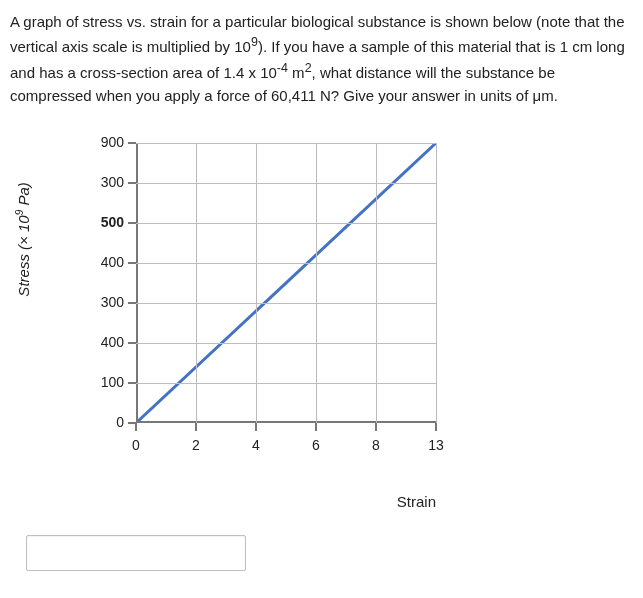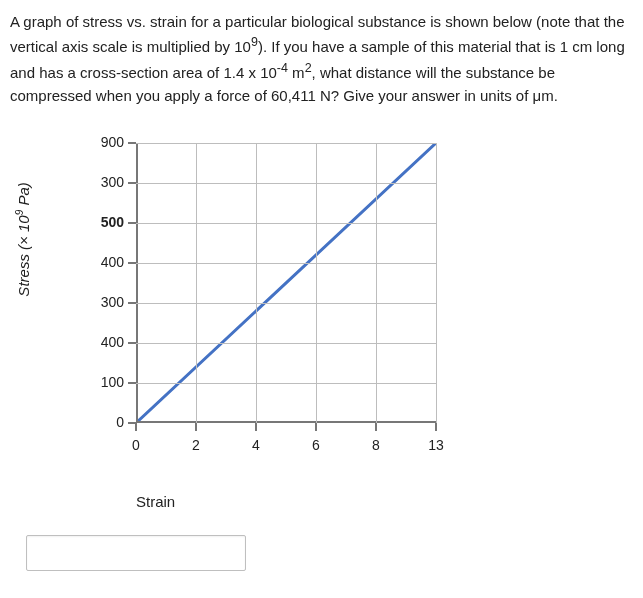--- a/index.html
+++ b/index.html
@@ -29,21 +29,21 @@
       transform-origin: left center;
       font-style: italic;
       font-size: 15px;
       white-space: nowrap;
     }
     .y-axis-label sup { font-size: 10px; font-style: italic; }
     .x-axis-label {
       position: absolute;
       left: 0; right: 0;
       bottom: -28px;
-      text-align: left;
+      text-align: right;
       font-size: 15px;
     }
     .plot-area {
       position: absolute;
       left: 106px;
       top: 18px;
       width: 300px;
       height: 280px;
       border-top: none;
       border-right: none;

